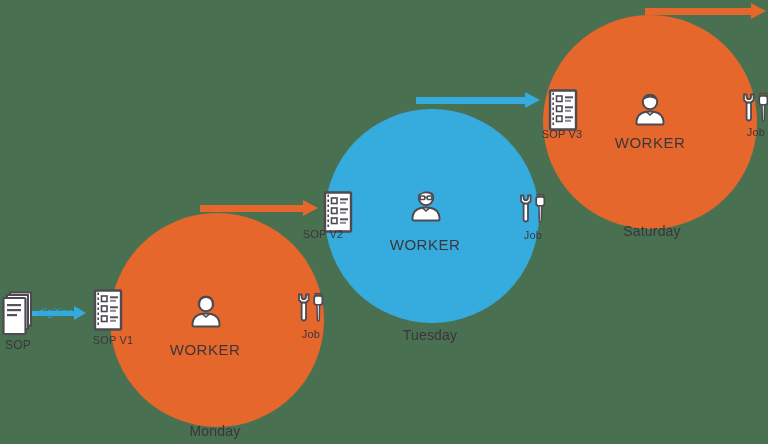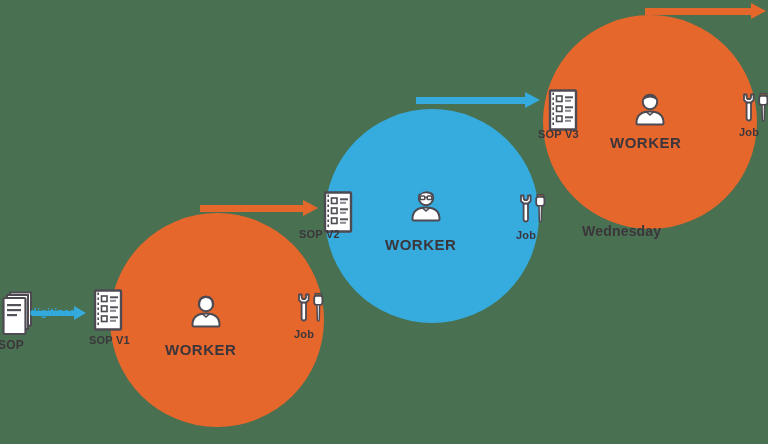--- a/index.html
+++ b/index.html
@@ -25,22 +25,23 @@
   .arrow.orange .shaft{background:var(--arrow-orange,#E6672C);}
   .arrow.orange .head{border-left-color:var(--arrow-orange,#E6672C);}
   .arrow.blue .shaft{background:var(--arrow-blue,#36ABDE);}
   .arrow.blue .head{border-left-color:var(--arrow-blue,#36ABDE);}
   .arrow.small{height:14px;}
   .arrow.small .shaft{height:5px;}
   .arrow.small .head{border-top-width:7px;border-bottom-width:7px;border-left-width:12px;}
 
   .lbl{
     position:absolute;
-    font-weight:bold;
+    font-weight:normal;
     color:var(--label-text,#3B363C);
+    text-align:center;
     line-height:1.1;
     letter-spacing:0.2px;
     white-space:nowrap;
   }
   .s11{font-size:11px;}
   .s12{font-size:12px;}
   .s13{font-size:15px;letter-spacing:0.5px;}
   .s14{font-size:14px;}
   .blue-text{color:var(--digitized-text,#36ABDE);}
   svg.abs{overflow:visible;}
@@ -143,41 +144,43 @@
     </svg>
   <div class="lbl s11" style="left:89px;top:334px;width:48px">SOP V1</div>
   <svg class="abs" style="left:186px;top:292px" width="40" height="38">
       <use href="#icon-worker-female" xlink:href="#icon-worker-female"></use>
     </svg>
   <div class="lbl s13" style="left:165px;top:342px;width:80px">WORKER</div>
   <svg class="abs" style="left:296px;top:292px" width="30" height="34">
       <use href="#icon-tools" xlink:href="#icon-tools"></use>
     </svg>
   <div class="lbl s11" style="left:294px;top:328px;width:34px">Job</div>
+  <div class="lbl s14" style="left:145px;top:424px;width:140px">Monday</div>
 
   <svg class="abs" style="left:321px;top:191px" width="32" height="42">
       <use href="#icon-checklist" xlink:href="#icon-checklist"></use>
     </svg>
   <div class="lbl s11" style="left:299px;top:228px;width:48px">SOP V2</div>
   <svg class="abs" style="left:406px;top:186px" width="40" height="38">
       <use href="#icon-worker-glasses" xlink:href="#icon-worker-glasses"></use>
     </svg>
   <div class="lbl s13" style="left:385px;top:237px;width:80px">WORKER</div>
   <svg class="abs" style="left:518px;top:193px" width="30" height="34">
       <use href="#icon-tools" xlink:href="#icon-tools"></use>
     </svg>
   <div class="lbl s11" style="left:516px;top:229px;width:34px">Job</div>
+  <div class="lbl s14" style="left:360px;top:328px;width:140px">Tuesday</div>
 
   <svg class="abs" style="left:546px;top:89px" width="32" height="42">
       <use href="#icon-checklist" xlink:href="#icon-checklist"></use>
     </svg>
   <div class="lbl s11" style="left:538px;top:128px;width:48px">SOP V3</div>
   <svg class="abs" style="left:630px;top:90px" width="40" height="38">
       <use href="#icon-worker-male" xlink:href="#icon-worker-male"></use>
     </svg>
   <div class="lbl s13" style="left:610px;top:135px;width:80px">WORKER</div>
   <svg class="abs" style="left:741px;top:92px" width="30" height="34">
       <use href="#icon-tools" xlink:href="#icon-tools"></use>
     </svg>
   <div class="lbl s11" style="left:739px;top:126px;width:34px">Job</div>
-  <div class="lbl s14" style="left:582px;top:224px;width:140px">Wednesday</div>
+  <div class="lbl s14" style="left:582px;top:224px;width:140px">Saturday</div>
 
 </div>
 
 </body></html>

